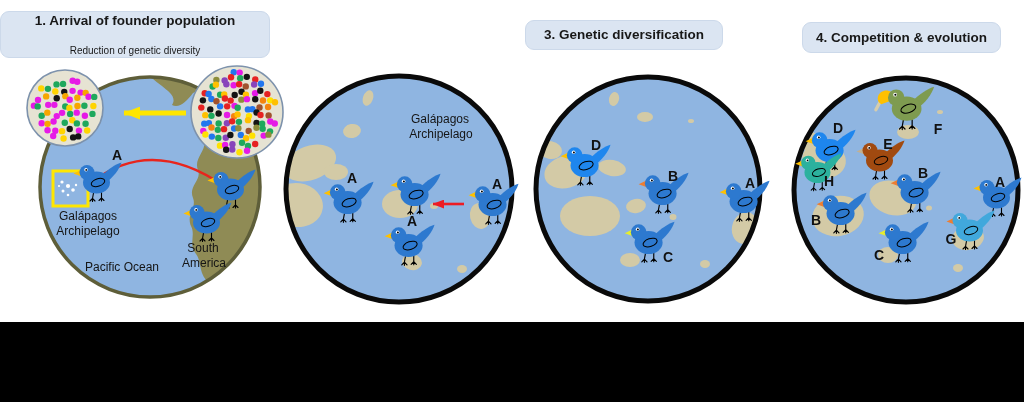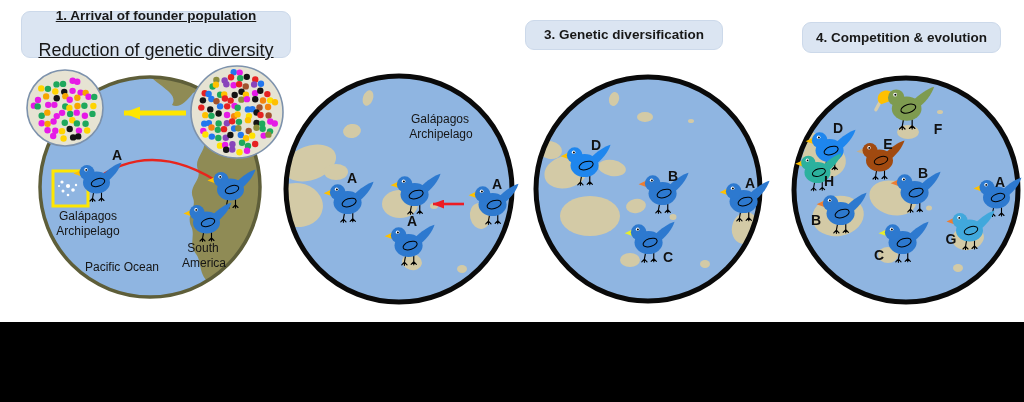--- a/index.html
+++ b/index.html
@@ -3,22 +3,22 @@
 <meta charset="utf-8">
 <style>
   html,body{margin:0;padding:0;background:#fff;}
   #canvas{position:relative;width:1024px;height:402px;background:#ffffff;overflow:hidden;
           font-family:"Liberation Sans",sans-serif;}
   #scene{position:absolute;left:0;top:0;}
   .hdr{position:absolute;background:#dbe5f2;border:1px solid #ccd9ea;border-radius:9px;
        display:flex;flex-direction:column;align-items:center;justify-content:center;
        color:#181818;line-height:1.3;}
   .hdr-title{font-weight:bold;font-size:13.5px;white-space:nowrap;}
-  .hdr-sub{font-weight:normal;font-size:18px;white-space:nowrap;margin-top:15px;}
-  .hdr1{left:21px;top:11px;width:268px;height:45px;text-decoration:underline;}
+  .hdr-sub{font-weight:normal;font-size:10px;white-space:nowrap;margin-top:15px;}
+  .hdr1{left:0;top:11px;width:268px;height:45px;}
   .hdr2{left:304px;top:21px;width:209px;height:28px;}
   .hdr3{left:525px;top:20px;width:196px;height:28px;}
   .hdr4{left:802px;top:22px;width:197px;height:29px;}
   #bottom-bar{position:absolute;left:0;top:322px;width:1024px;height:80px;background:#000;}
   text.lbl{font-family:"Liberation Sans",sans-serif;font-weight:bold;font-size:14px;fill:#111;text-anchor:middle;}
   text.place{font-family:"Liberation Sans",sans-serif;font-size:12px;fill:#151515;text-anchor:middle;}
 </style>
 </head>
 <body>
 

